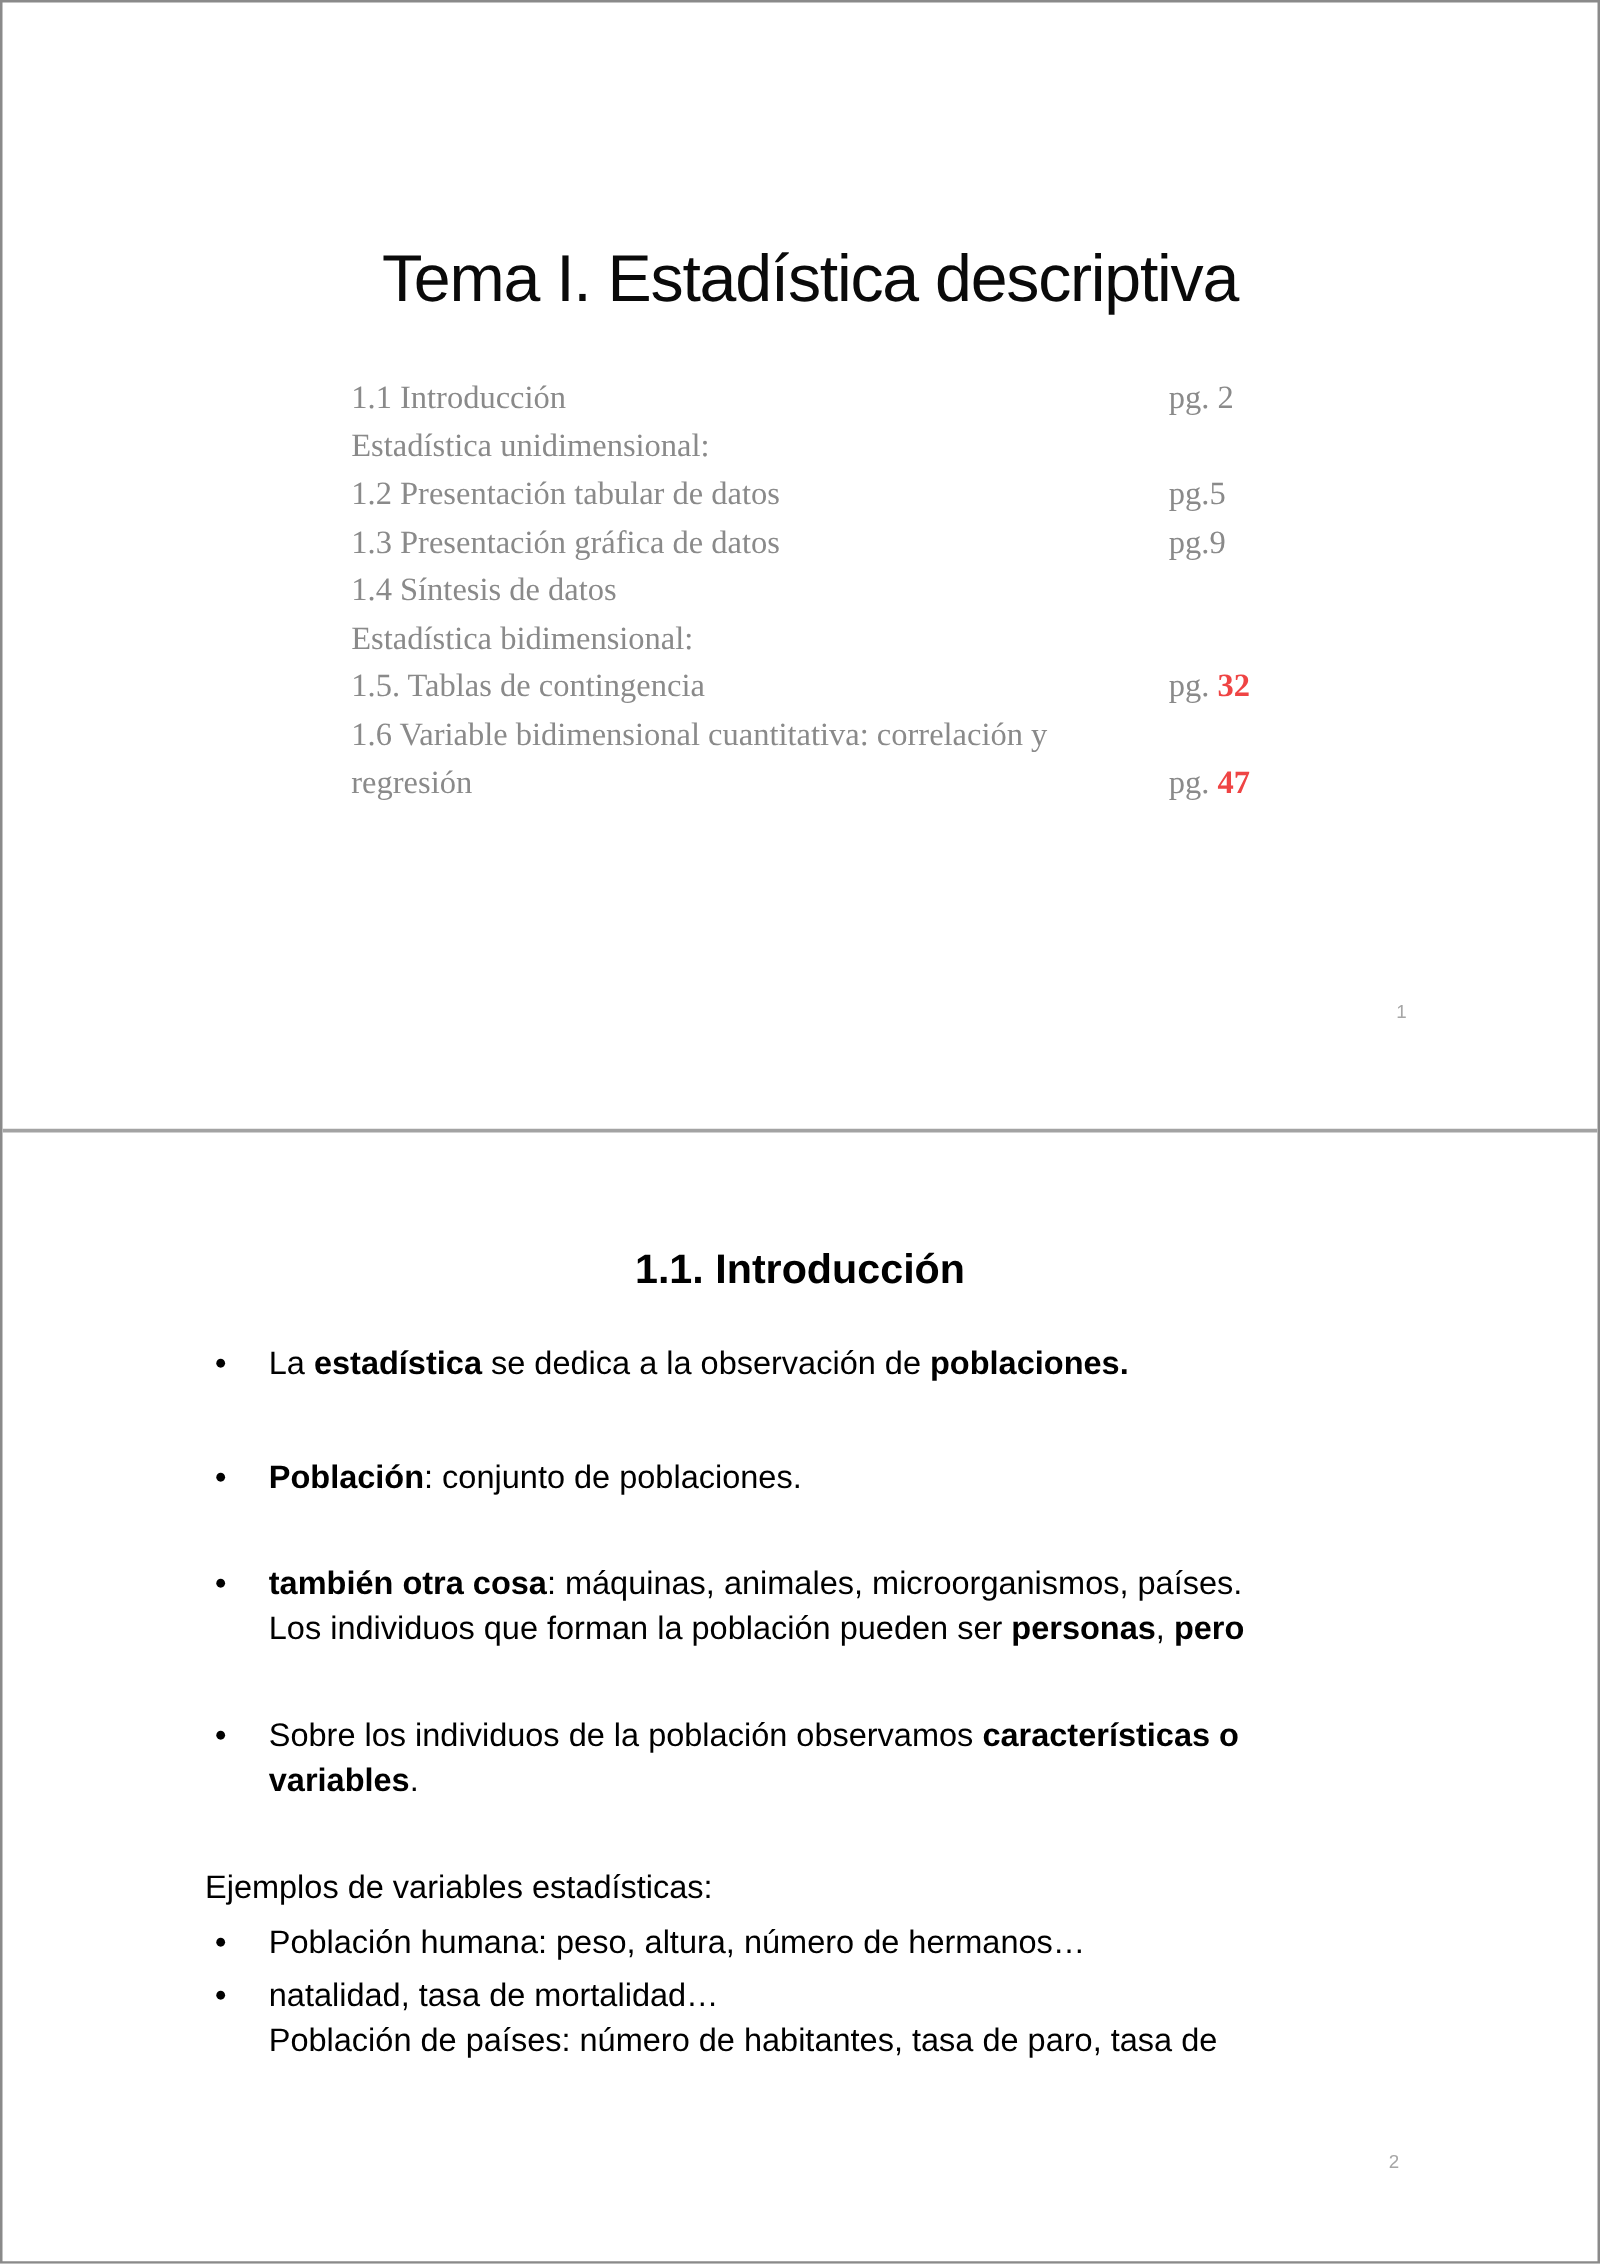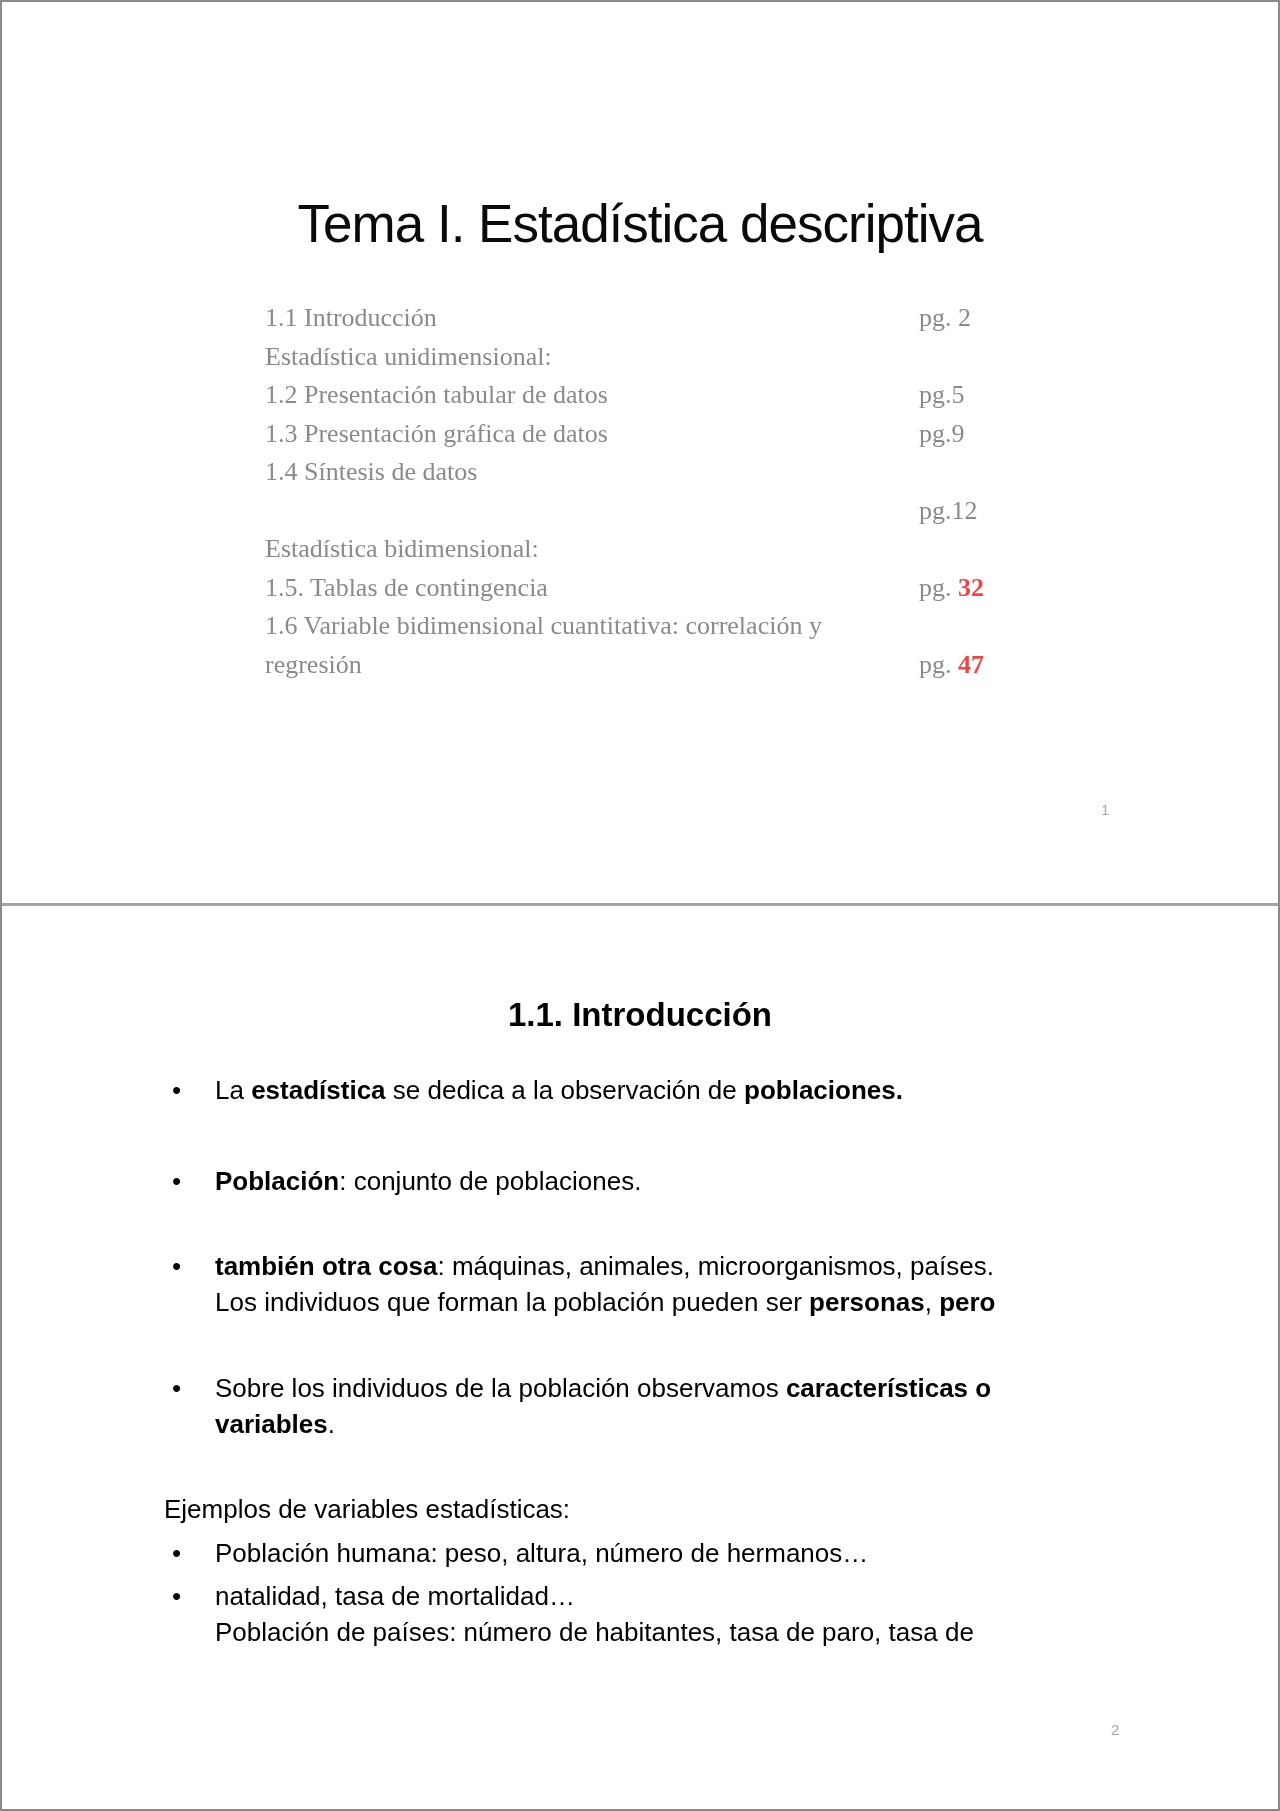--- a/index.html
+++ b/index.html
@@ -2,21 +2,21 @@
 <html><head>
 <meta charset="utf-8">
 <style>
   html,body{margin:0;padding:0;background:#fff;}
   .page{
     position:relative;width:1280px;height:1811px;box-sizing:border-box;
     border:2px solid #8a8a8a;background:#fff;overflow:hidden;
     font-family:"Liberation Sans","DejaVu Sans",sans-serif;color:#000;
   }
   .slide{position:absolute;left:0;right:0;}
-  .slide1{top:0;height:901px;}
+  .slide1{top:0;height:901px;margin-left:16px;}
   .divider{position:absolute;top:901px;left:0;right:0;height:3px;background:#a3a3a3;}
   .slide2{top:904px;bottom:0;}
 
   
   .title{
     position:absolute;top:191px;left:0;width:100%;
     text-align:center;font-size:53px;font-weight:400;color:#0a0a0a;margin:0;
     letter-spacing:-1px;
   }
   .toc{position:absolute;left:263px;top:297px;width:790px;font-size:26px;color:#8a8a8a;}
@@ -59,24 +59,20 @@
         <span>1.2 Presentación tabular de datos</span>
         <span class="toc-pg"><span>pg.5</span><span class="pgnum"></span></span>
       </div>
       <div class="toc-row">
         <span>1.3 Presentación gráfica de datos</span>
         <span class="toc-pg"><span>pg.9</span><span class="pgnum"></span></span>
       </div>
       <div class="toc-row">
         <span>1.4 Síntesis de datos</span>
         <span class="toc-pg"><span></span><span class="pgnum"></span></span>
-      </div>
-      <div class="toc-row">
-        <span></span>
-        <span class="toc-pg"><span>pg.12</span><span class="pgnum"></span></span>
       </div>
       <div class="toc-row">
         <span>Estadística bidimensional:</span>
         <span class="toc-pg"><span></span><span class="pgnum"></span></span>
       </div>
       <div class="toc-row">
         <span>1.5. Tablas de contingencia</span>
         <span class="toc-pg"><span>pg. </span><span class="pgnum">32</span></span>
       </div>
       <div class="toc-row">

